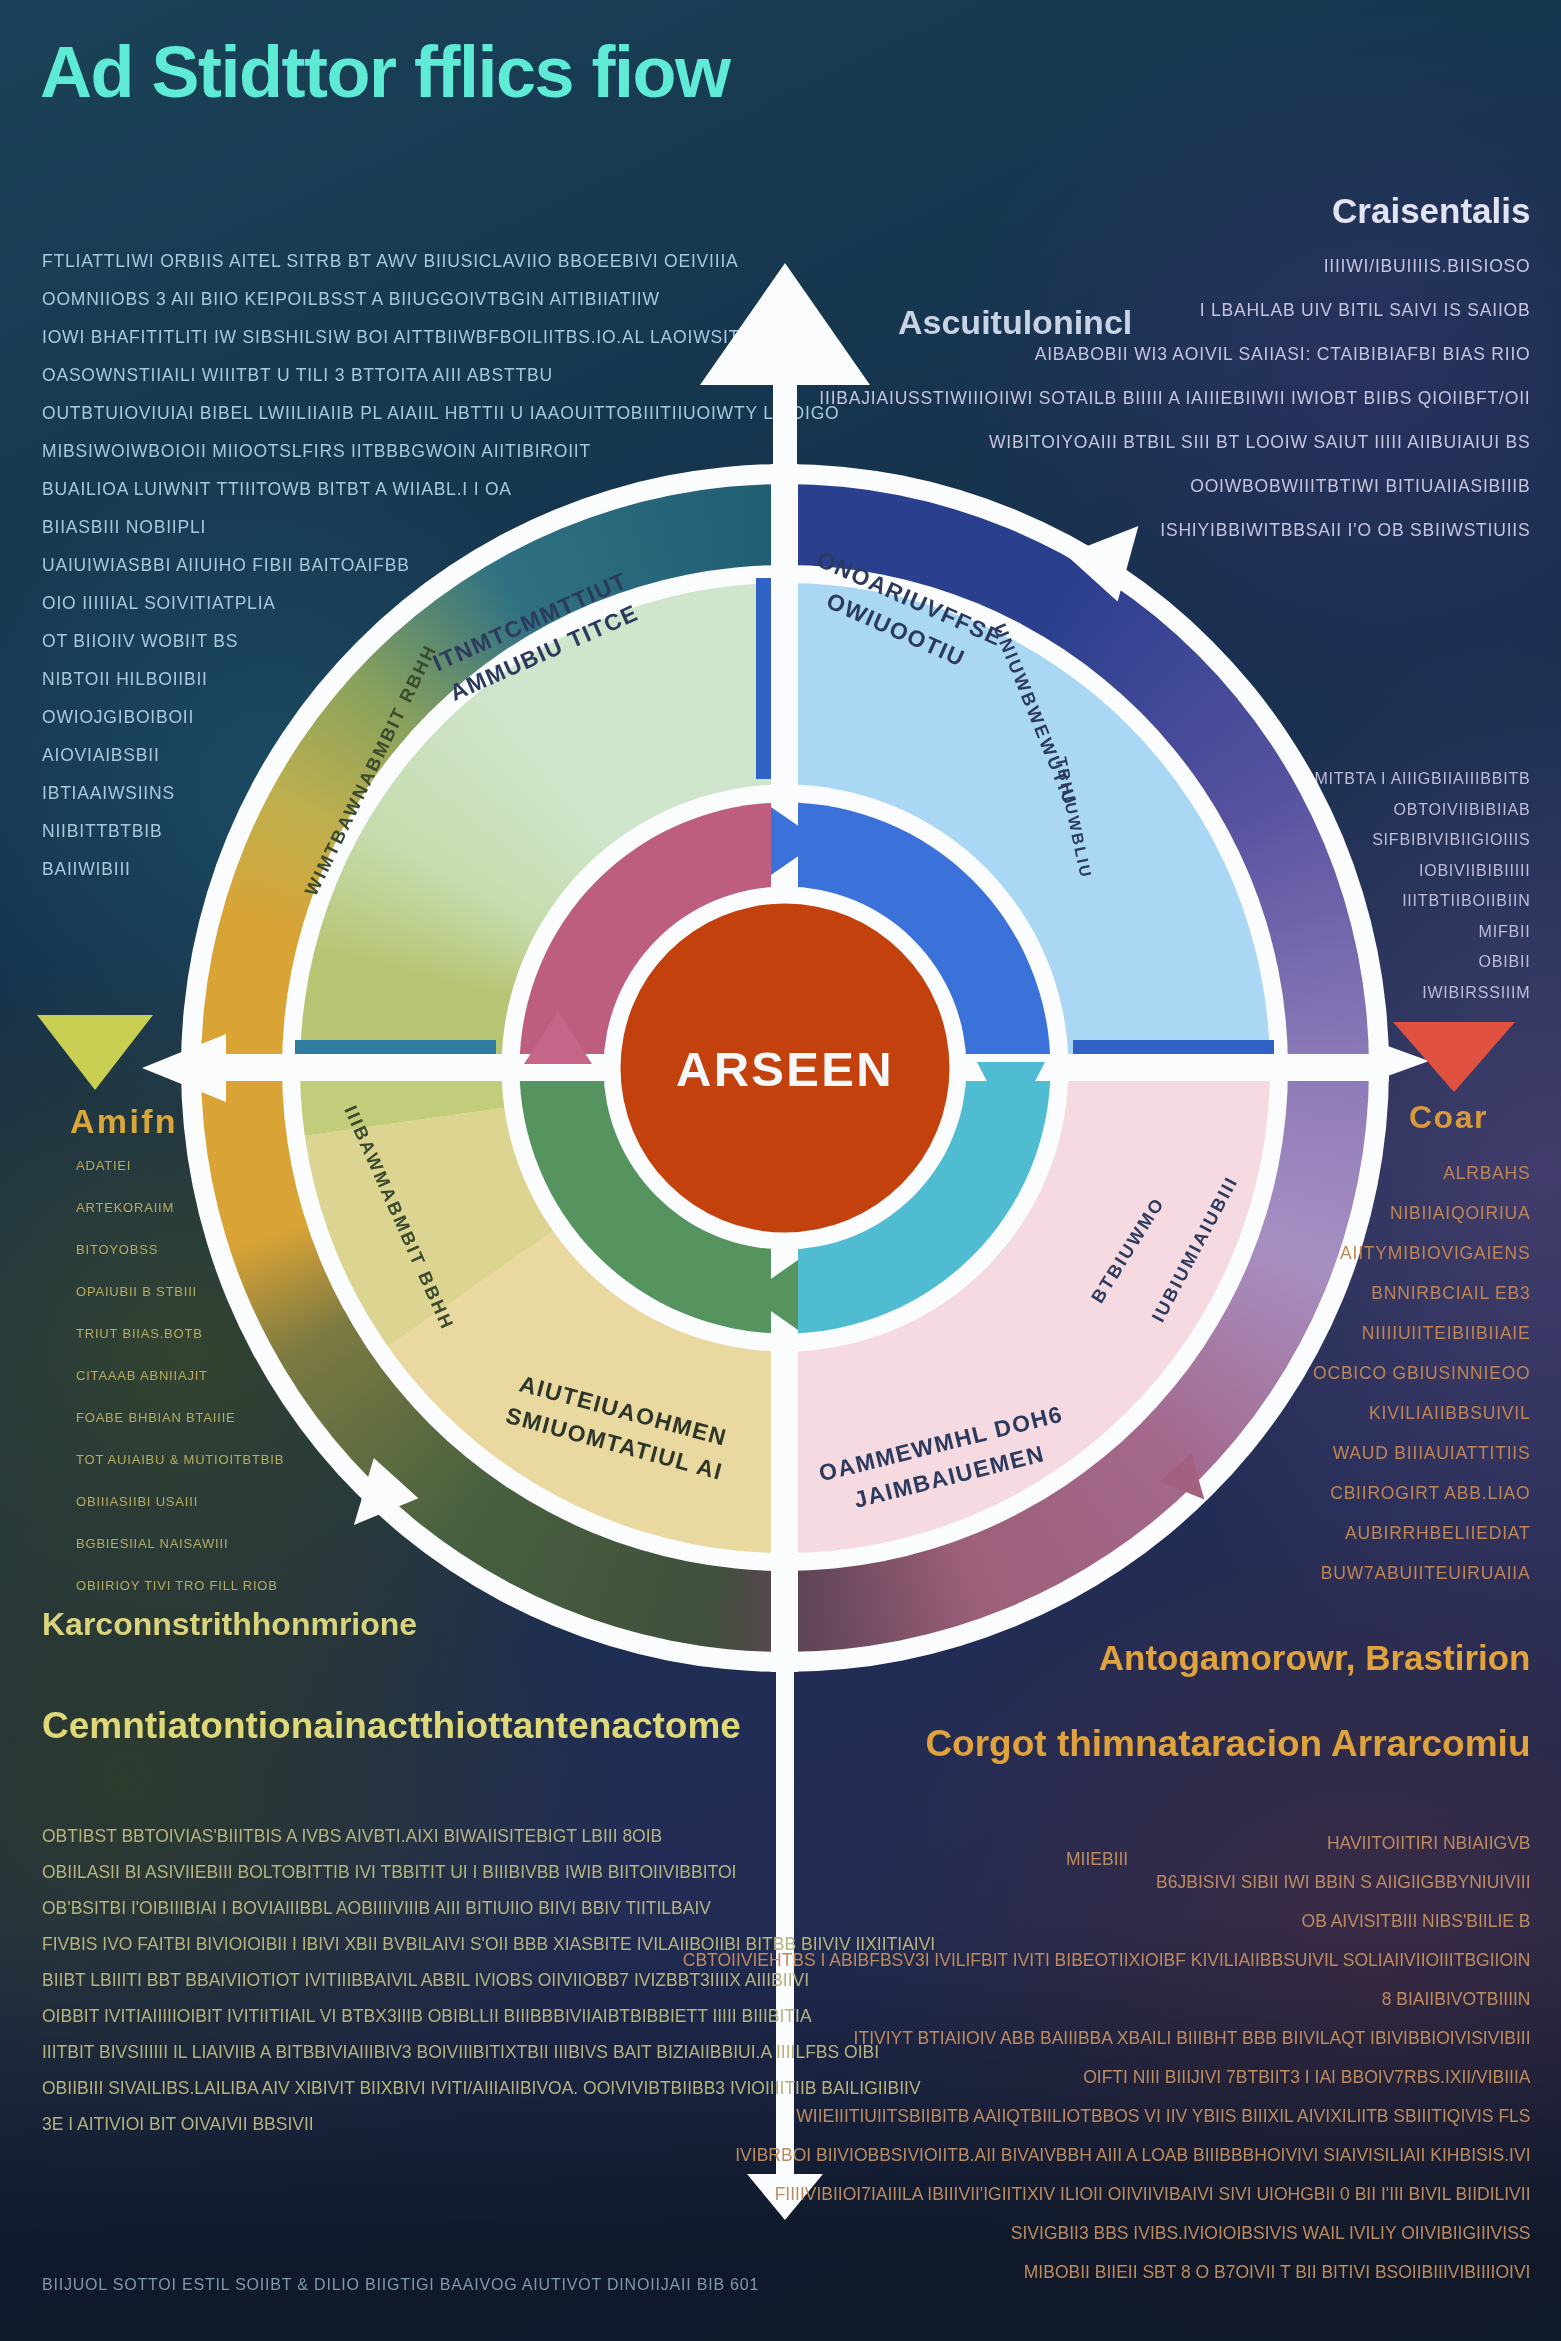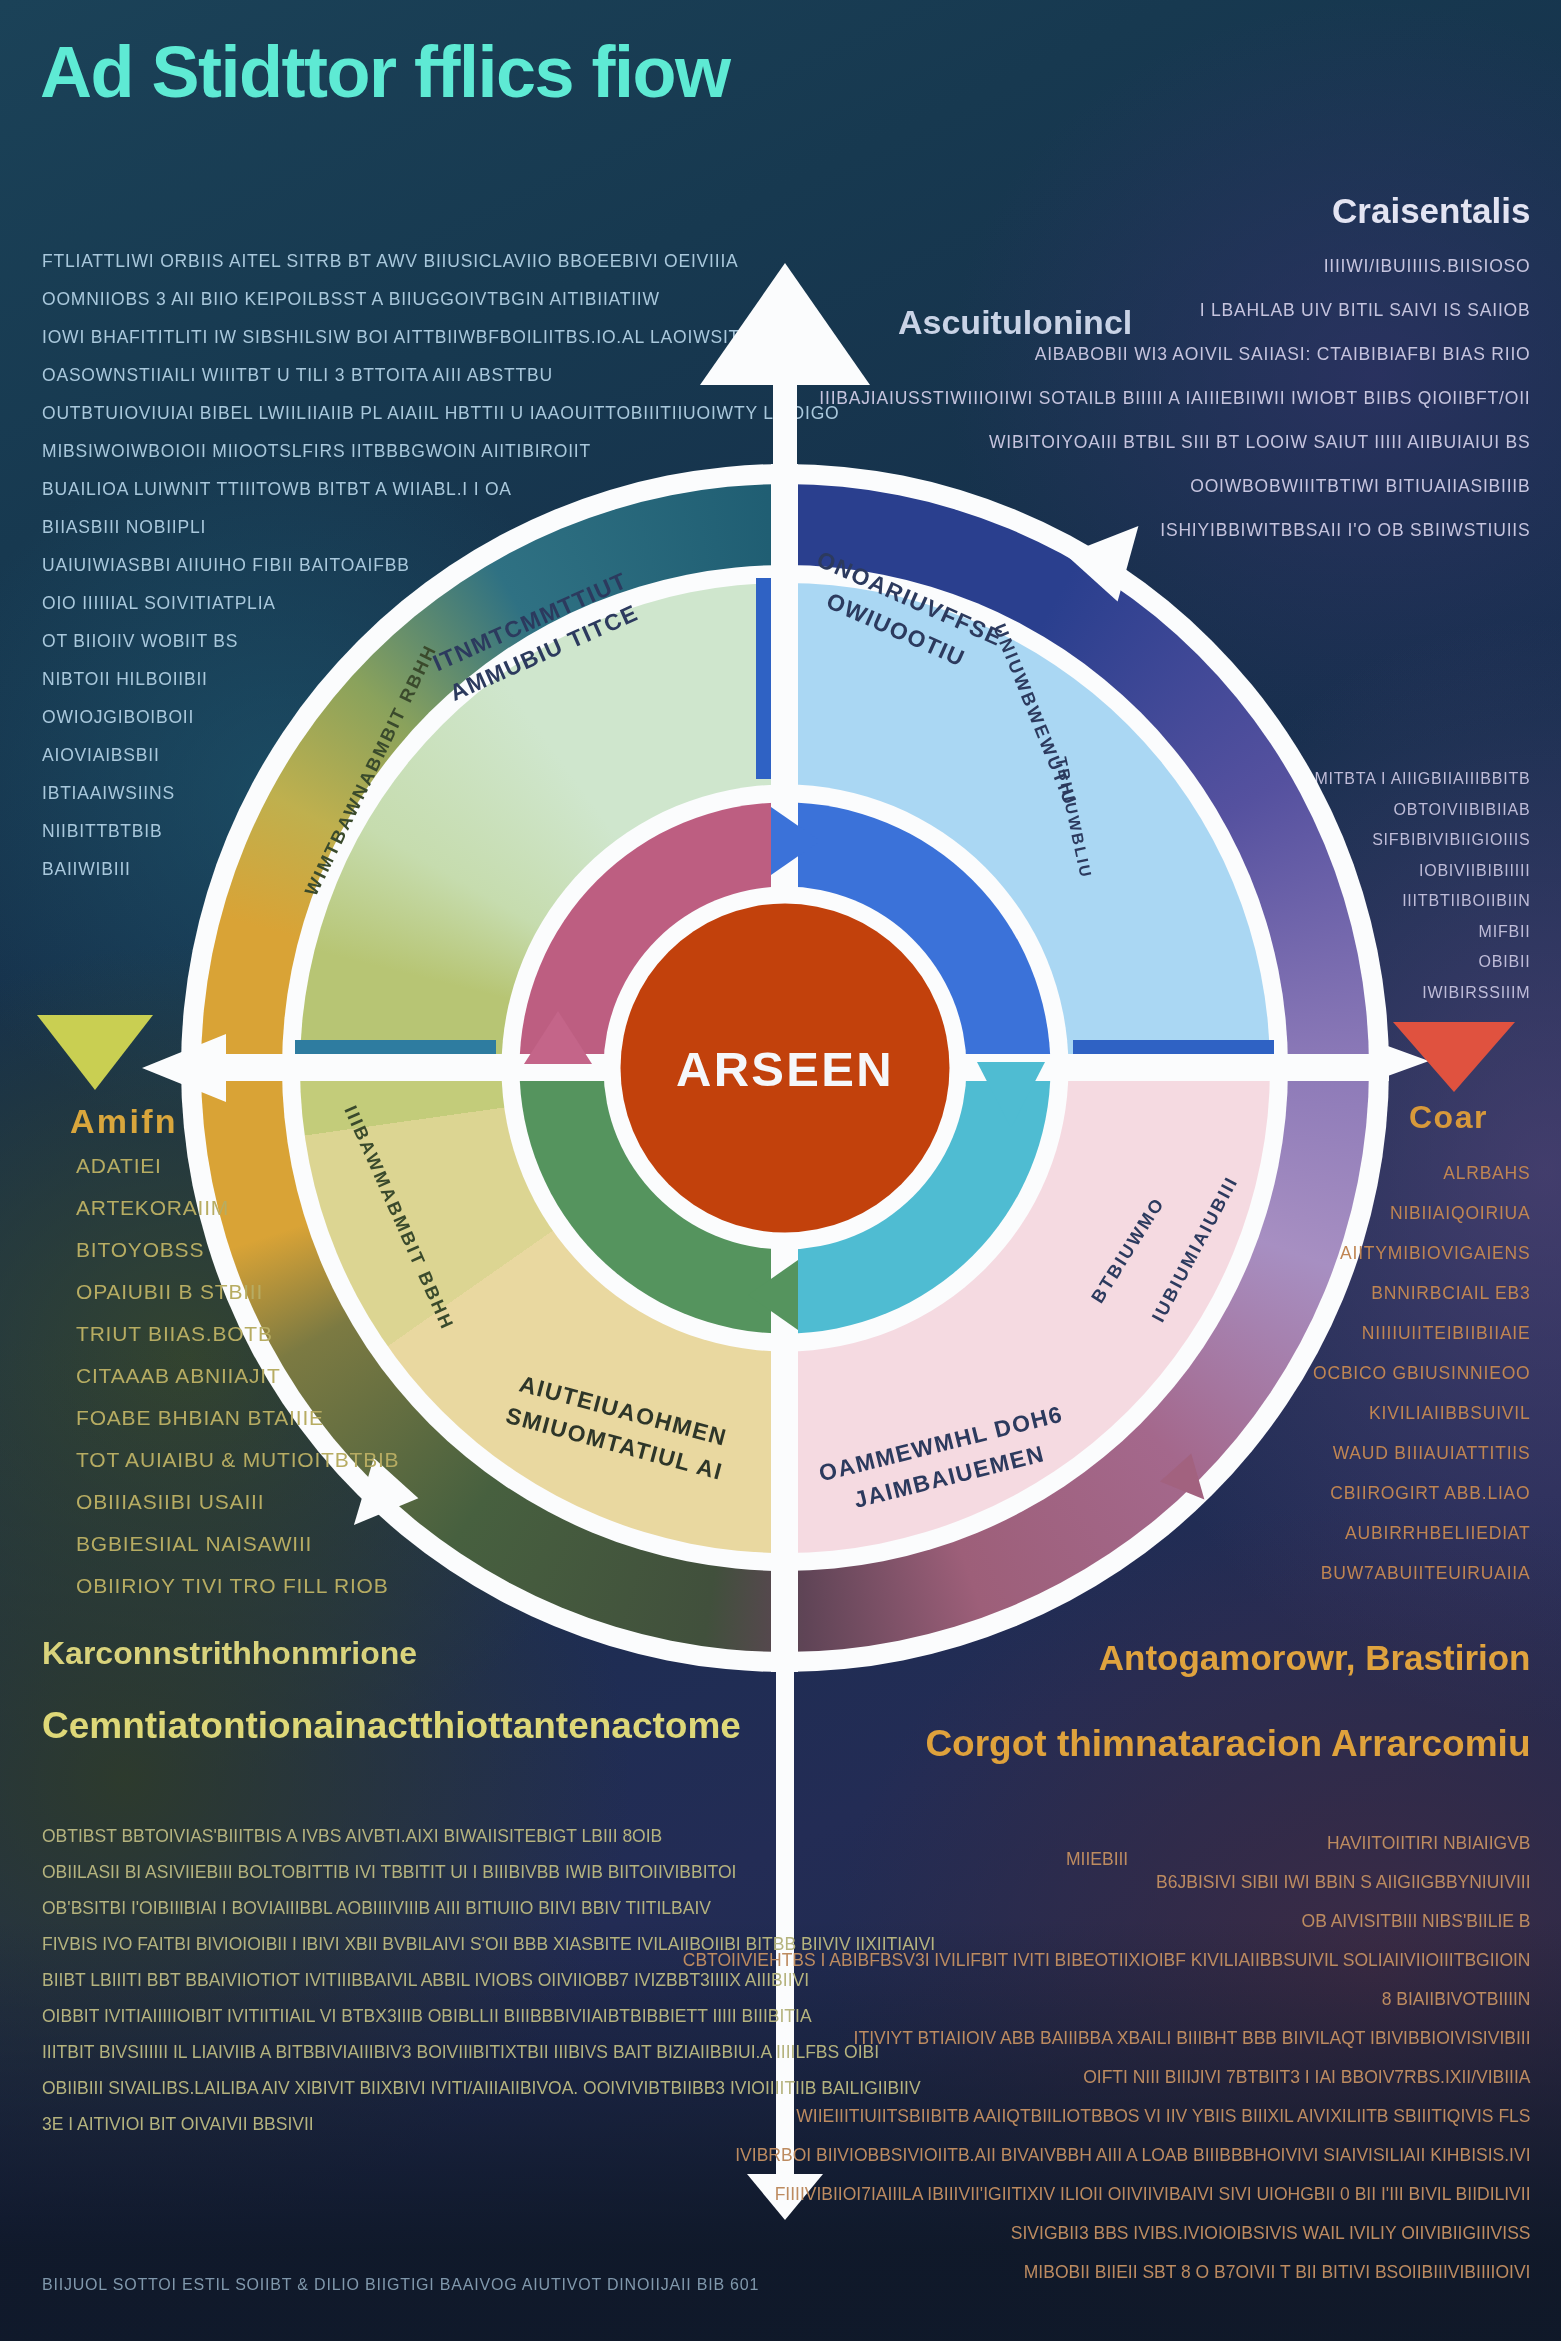--- a/index.html
+++ b/index.html
@@ -21,31 +21,31 @@
       radial-gradient(534px 534px at 18% 34%, rgba(32,98,120,.5) 0%, rgba(32,98,120,0) 68%),
       linear-gradient(155deg, #1b4258 0%, #173950 18%, #16304b 36%, #1a2e52 54%, #232c55 72%, #1a2744 100%);
   }
   .abs{position:absolute;}
   .t{white-space:pre-line;}
   
   .textcol div{white-space:nowrap;}
   .col-left-top{left:42px;top:242px;font-size:17.5px;line-height:38px;color:#a9c8dc;letter-spacing:0.8px;}
   .col-right-top{right:30.5px;top:244px;text-align:right;font-size:17.5px;line-height:44px;color:#c6c4de;letter-spacing:0.8px;}
   .col-right-short{right:30.5px;top:764px;text-align:right;font-size:16px;line-height:30.5px;color:#bfbcd8;letter-spacing:0.8px;}
-  .list-left{left:76px;top:1145px;font-size:21px;line-height:42px;color:#b7ac62;letter-spacing:0.8px;}
+  .list-left{left:76px;top:1145px;font-size:13px;line-height:42px;color:#b7ac62;letter-spacing:0.8px;}
   .list-right{right:30.5px;top:1153px;text-align:right;font-size:17.5px;line-height:40px;color:#c08552;letter-spacing:0.8px;}
   .para-left{left:42px;top:1818px;font-size:17.5px;line-height:36px;color:#b5b37e;}
   .para-right{right:30.5px;top:1824px;text-align:right;font-size:17.5px;line-height:39px;color:#bd8b60;}
   
   .title{left:40px;top:30.5px;font-size:72px;font-weight:bold;color:#5eead4;letter-spacing:-1.5px;}
   .h-cra{right:30.5px;top:191px;font-size:35px;font-weight:bold;color:#e3e4f2;}
   .h-asc{left:898px;top:303px;font-size:34px;font-weight:600;color:#c9d3e6;}
   .h-amifn{left:70px;top:1102px;font-size:34px;font-weight:bold;color:#d9a63c;letter-spacing:2.3px;}
   .h-coar{left:1409px;top:1099px;font-size:32px;font-weight:bold;color:#d8993a;letter-spacing:1.5px;}
-  .h-bl1{left:42px;top:1606px;font-size:32px;font-weight:bold;color:#d9d37c;margin-top:29px;}
+  .h-bl1{left:42px;top:1606px;font-size:32px;font-weight:bold;color:#d9d37c;}
   .h-bl2{left:42px;top:1705px;font-size:37px;font-weight:bold;color:#ded878;}
   .h-br1{right:30.5px;top:1638px;font-size:35px;font-weight:bold;color:#e0a33e;}
   .h-br2{right:30.5px;top:1723px;font-size:37px;font-weight:bold;color:#dfa23c;}
   .note-br{left:1066px;top:1849px;font-size:17.5px;color:#bd8b60;}
   .footer{left:42px;top:2276px;font-size:16px;color:#8098ac;letter-spacing:0.8px;}
   
   .tri{width:0;height:0;}
   .tri-yellow{left:37px;top:1015px;border-left:58px solid transparent;border-right:58px solid transparent;border-top:75px solid #c9cf52;}
   .tri-red{left:1393px;top:1022px;border-left:61px solid transparent;border-right:61px solid transparent;border-top:70px solid #e0523f;}
   

